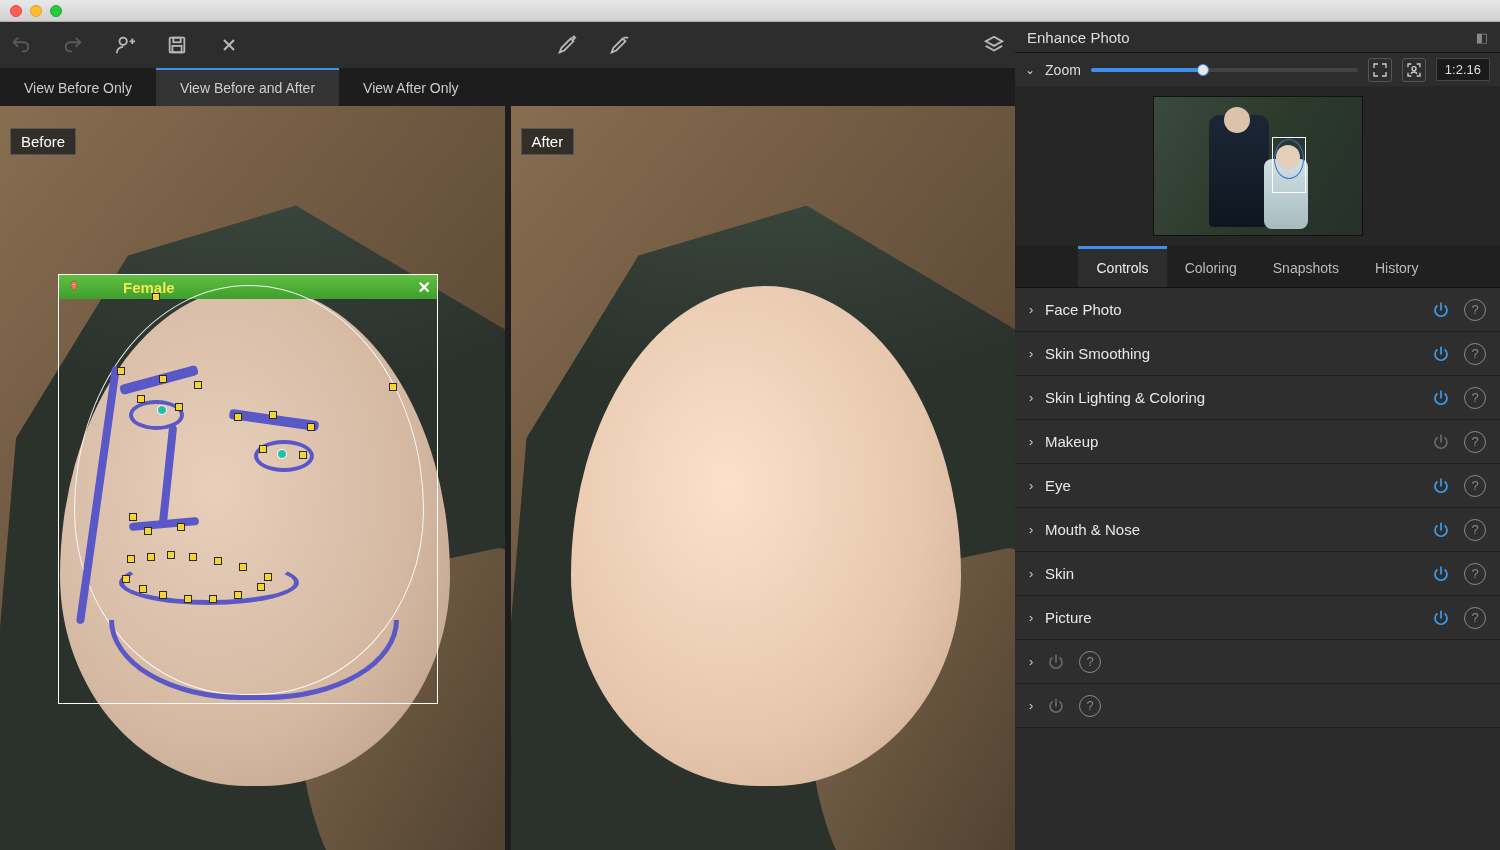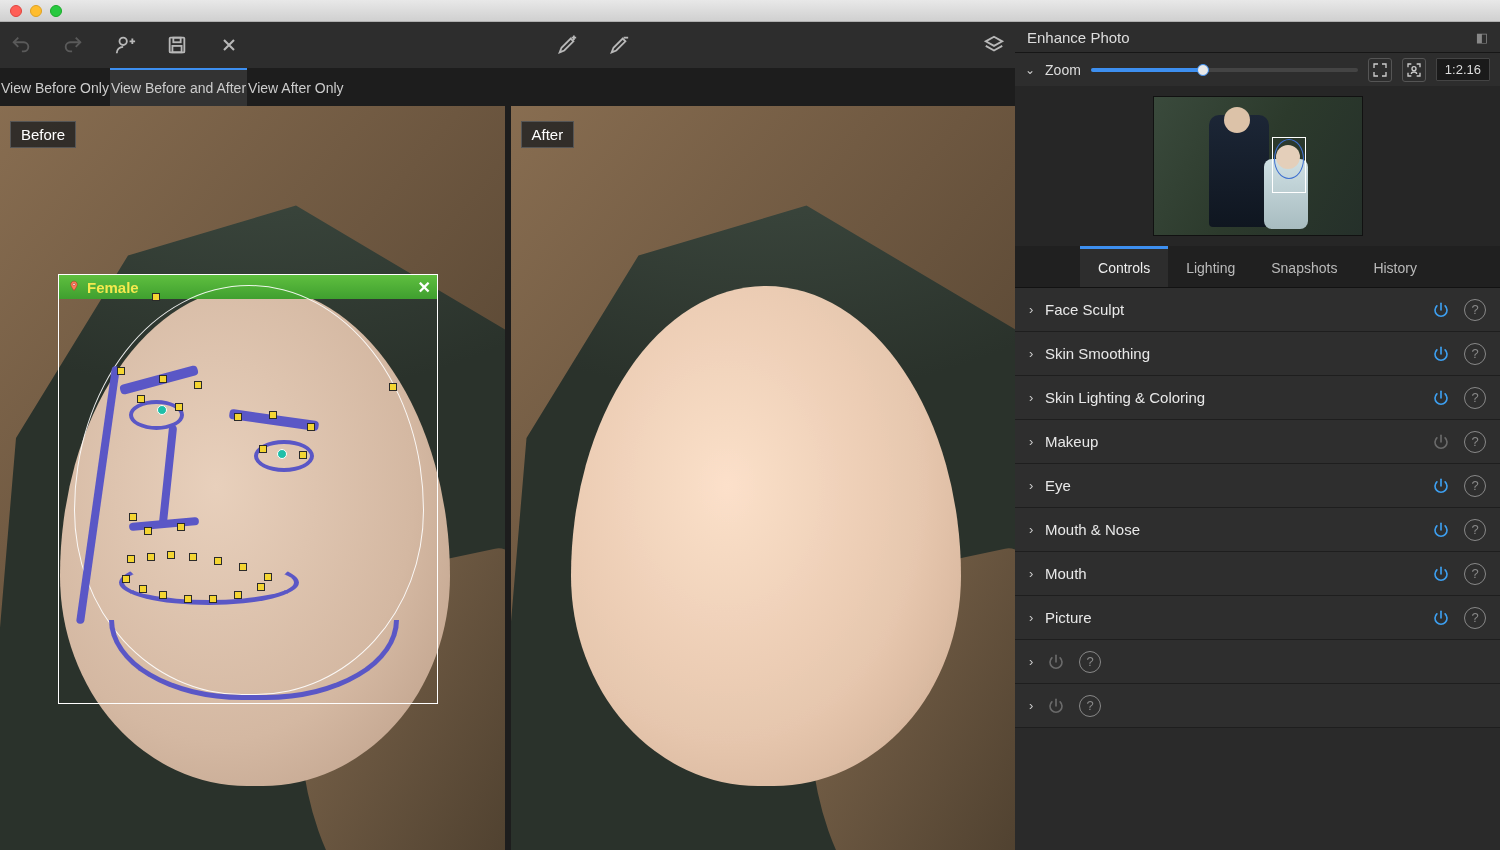--- a/index.html
+++ b/index.html
@@ -19,30 +19,30 @@
   
   .canvas-area { flex: 1; display: flex; flex-direction: column; background: #1d1d1d; position: relative; }
   .topbar { height: 46px; background: #2d2d2d; display: flex; align-items: center; padding: 0 10px; }
   .tb-left { display: flex; gap: 30px; align-items: center; }
   .tb-icon { color: #b8b8b8; cursor: pointer; width: 22px; height: 22px; display: flex; align-items: center; justify-content: center; }
   .tb-icon.disabled { color: #5a5a5a; }
   .tb-center { flex: 1; display: flex; justify-content: center; gap: 30px; }
   .tb-right { display: flex; justify-content: flex-end; width: 60px; }
 
   .viewtabs { height: 38px; background: #1d1d1d; display: flex; }
-  .vtab { padding: 0 1px; display: flex; align-items: center; font-size: 14px; color: #ccc; cursor: pointer; border-top: 2px solid transparent; }
+  .vtab { padding: 0 24px; display: flex; align-items: center; font-size: 14px; color: #ccc; cursor: pointer; border-top: 2px solid transparent; }
   .vtab.active { border-top: 2px solid #3d8ff0; background: #333; }
 
   .split { flex: 1; display: flex; gap: 6px; position: relative; }
   .pane { flex: 1; position: relative; overflow: hidden; }
-  .pane-label { position: absolute; top: 15px; left: 10px; background: rgba(35,35,35,.85); color: #fff; font-size: 15px; padding: 4px 10px; border: 1px solid #555; }
+  .pane-label { position: absolute; top: 22px; left: 10px; background: rgba(35,35,35,.85); color: #fff; font-size: 15px; padding: 4px 10px; border: 1px solid #555; }
 
   
   .face-box { position: absolute; border: 1px solid #fff; }
-  .face-header { height: 20px; background: linear-gradient(#5fbf3f,#3f9f2f); display: flex; align-items: center; padding: 12px 8px; position: relative; }
+  .face-header { height: 20px; background: linear-gradient(#5fbf3f,#3f9f2f); display: flex; align-items: center; padding: 12px 8px; position: relative; gap: 36px; }
   .face-pin { width: 14px; height: 14px; margin-right: 6px; }
   .face-label { color: #f4e94e; font-weight: 600; font-size: 15px; }
   .face-close { position: absolute; right: 6px; color: #fff; font-size: 16px; font-weight: bold; cursor: pointer; }
 
   
   .portrait-bg { position: absolute; inset: 0; }
   .sky { position: absolute; inset: 0; background: radial-gradient(ellipse 140% 70% at 50% -10%, #4a5548 0%, #38433a 35%, #2a322b 70%); }
   .skin { position: absolute; background: radial-gradient(ellipse at 40% 40%, #e8d0bc 0%, #d4b8a2 60%, #b89a84 100%); border-radius: 50% 50% 48% 48% / 58% 58% 42% 42%; }
   .hair { position: absolute; background: linear-gradient(130deg,#8a6f52 0%, #6d5740 40%, #403324 100%); }
 
@@ -277,29 +277,29 @@
         <div style="position:absolute; left:70px; top:10px; width:26px; height:26px; background:#dcc2a8; border-radius:50%;"></div>
         <div style="position:absolute; left:110px; top:62px; width:44px; height:70px; background:linear-gradient(#cfe0e4,#a8bcc0); border-radius:8px;"></div>
         <div style="position:absolute; left:122px; top:48px; width:24px; height:24px; background:#e4cfba; border-radius:50%;"></div>
         <div class="thumb-face" style="left:118px; top:40px; width:34px; height:56px;"></div>
         <div class="thumb-oval" style="left:120px; top:42px; width:30px; height:40px;"></div>
       </div>
     </div>
 
     <div class="section-tabs">
       <div class="stab active">Controls</div>
-      <div class="stab">Lighting</div>
+      <div class="stab">Coloring</div>
       <div class="stab">Snapshots</div>
       <div class="stab">History</div>
     </div>
 
     <div class="controls-list" id="controls-list">
         <div class="ctrl-row">
           <span class="ctrl-chev">›</span>
-          <span class="ctrl-label">Face Sculpt</span>
+          <span class="ctrl-label">Face Photo</span>
           <span class="pwr-icon on">
             <svg viewBox="0 0 24 24" fill="none" stroke-width="2.2" stroke-linecap="round">
               <path d="M12 3v9"></path>
               <path d="M6.5 6.5a8 8 0 1 0 11 0"></path>
             </svg>
           </span>
           <span class="help-icon">?</span>
         </div>
         <div class="ctrl-row">
           <span class="ctrl-chev">›</span>
@@ -351,21 +351,21 @@
           <span class="pwr-icon on">
             <svg viewBox="0 0 24 24" fill="none" stroke-width="2.2" stroke-linecap="round">
               <path d="M12 3v9"></path>
               <path d="M6.5 6.5a8 8 0 1 0 11 0"></path>
             </svg>
           </span>
           <span class="help-icon">?</span>
         </div>
         <div class="ctrl-row">
           <span class="ctrl-chev">›</span>
-          <span class="ctrl-label">Mouth</span>
+          <span class="ctrl-label">Skin</span>
           <span class="pwr-icon on">
             <svg viewBox="0 0 24 24" fill="none" stroke-width="2.2" stroke-linecap="round">
               <path d="M12 3v9"></path>
               <path d="M6.5 6.5a8 8 0 1 0 11 0"></path>
             </svg>
           </span>
           <span class="help-icon">?</span>
         </div>
         <div class="ctrl-row">
           <span class="ctrl-chev">›</span>

